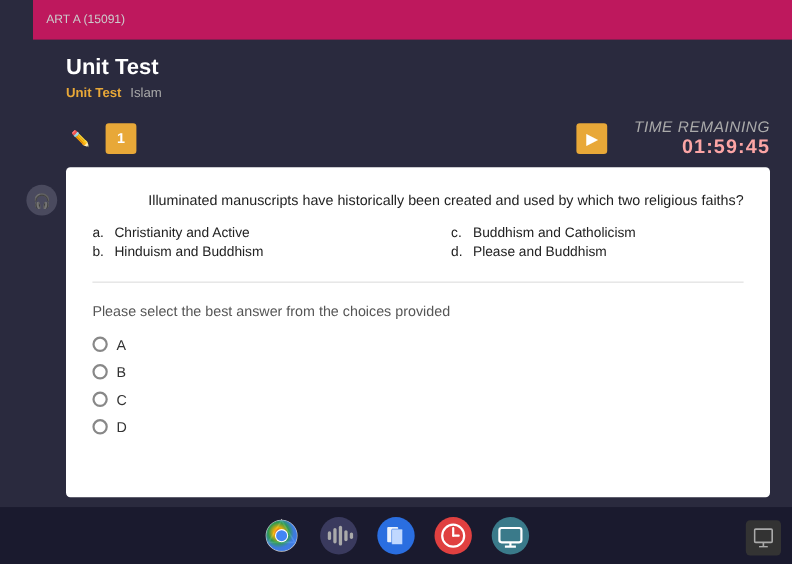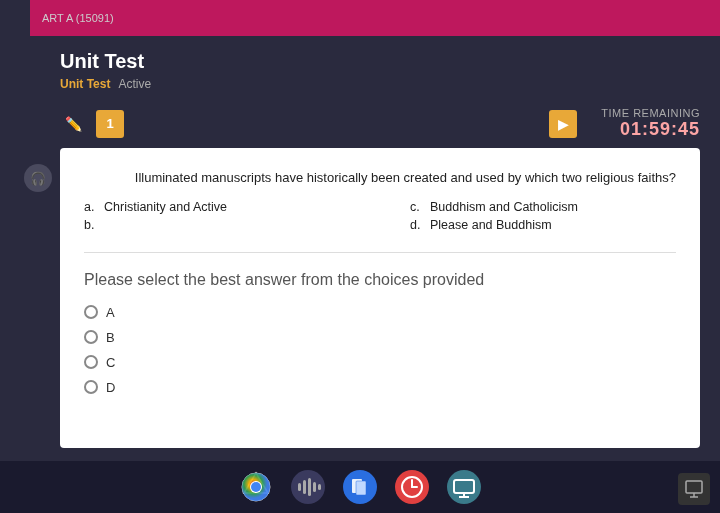--- a/index.html
+++ b/index.html
@@ -112,23 +112,24 @@
       color: #fff;
       font-size: 14px;
       margin-left: auto;
     }
     .time-remaining-block {
       margin-left: 16px;
       text-align: right;
     }
     .time-remaining-label {
       color: #aaa;
-      font-size: 11px;
+      font-size: 14px;
       letter-spacing: 0.5px;
       text-transform: uppercase;
+      font-style: italic;
     }
     .time-remaining-value {
       color: #fca5a5;
       font-size: 18px;
       font-weight: bold;
       letter-spacing: 1px;
     }
 
     
     .question-card {
@@ -181,21 +182,21 @@
       min-width: 14px;
     }
 
     .divider {
       border: none;
       border-top: 1px solid #ddd;
       margin: 10px 0 18px 0;
     }
 
     .instruction-text {
-      font-size: 16px;
+      font-size: 13px;
       color: #555;
       margin-bottom: 16px;
     }
 
     .radio-options {
       display: flex;
       flex-direction: column;
       gap: 10px;
     }
     .radio-option {
@@ -266,21 +267,21 @@
 <div class="top-bar">
   <span class="top-bar-title">ART A (15091)</span>
 </div>
 
 <div class="main-container">
 
   <div class="header-section">
     <div class="unit-test-title">Unit Test</div>
     <div class="breadcrumb">
       <span class="breadcrumb-unit">Unit Test</span>
-      <span class="breadcrumb-active">Active</span>
+      <span class="breadcrumb-active">Islam</span>
     </div>
   </div>
 
   <div class="toolbar-row">
     <div class="pencil-icon-btn">✏️</div>
     <div class="question-num-badge">1</div>
     <div class="nav-arrow-btn">▶</div>
     <div class="time-remaining-block">
       <div class="time-remaining-label">TIME REMAINING</div>
       <div class="time-remaining-value">01:59:45</div>
@@ -297,20 +298,21 @@
       <div class="choice-item">
         <span class="choice-letter">a.</span>
         <span>Christianity and Active</span>
       </div>
       <div class="choice-item">
         <span class="choice-letter">c.</span>
         <span>Buddhism and Catholicism</span>
       </div>
       <div class="choice-item">
         <span class="choice-letter">b.</span>
+        <span>Hinduism and Buddhism</span>
       </div>
       <div class="choice-item">
         <span class="choice-letter">d.</span>
         <span>Please and Buddhism</span>
       </div>
     </div>
 
     <hr class="divider">
 
     <div class="instruction-text">Please select the best answer from the choices provided</div>

